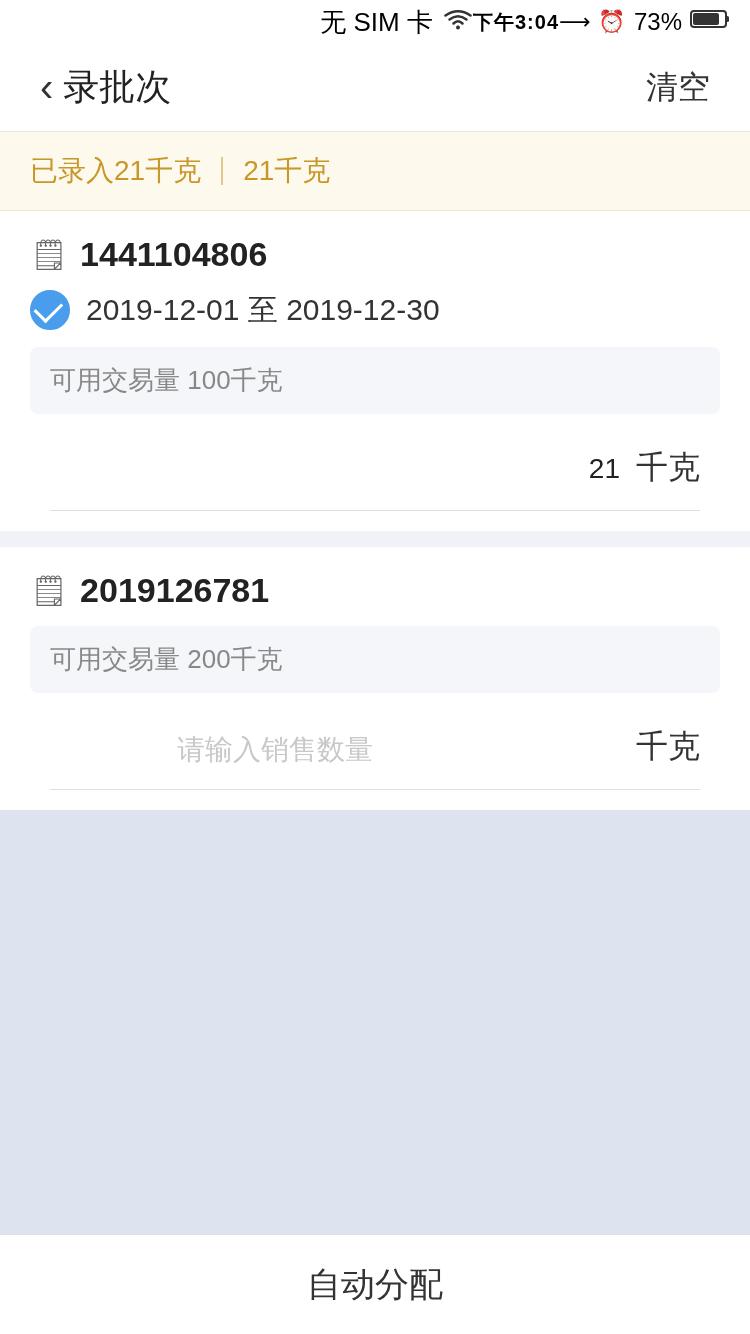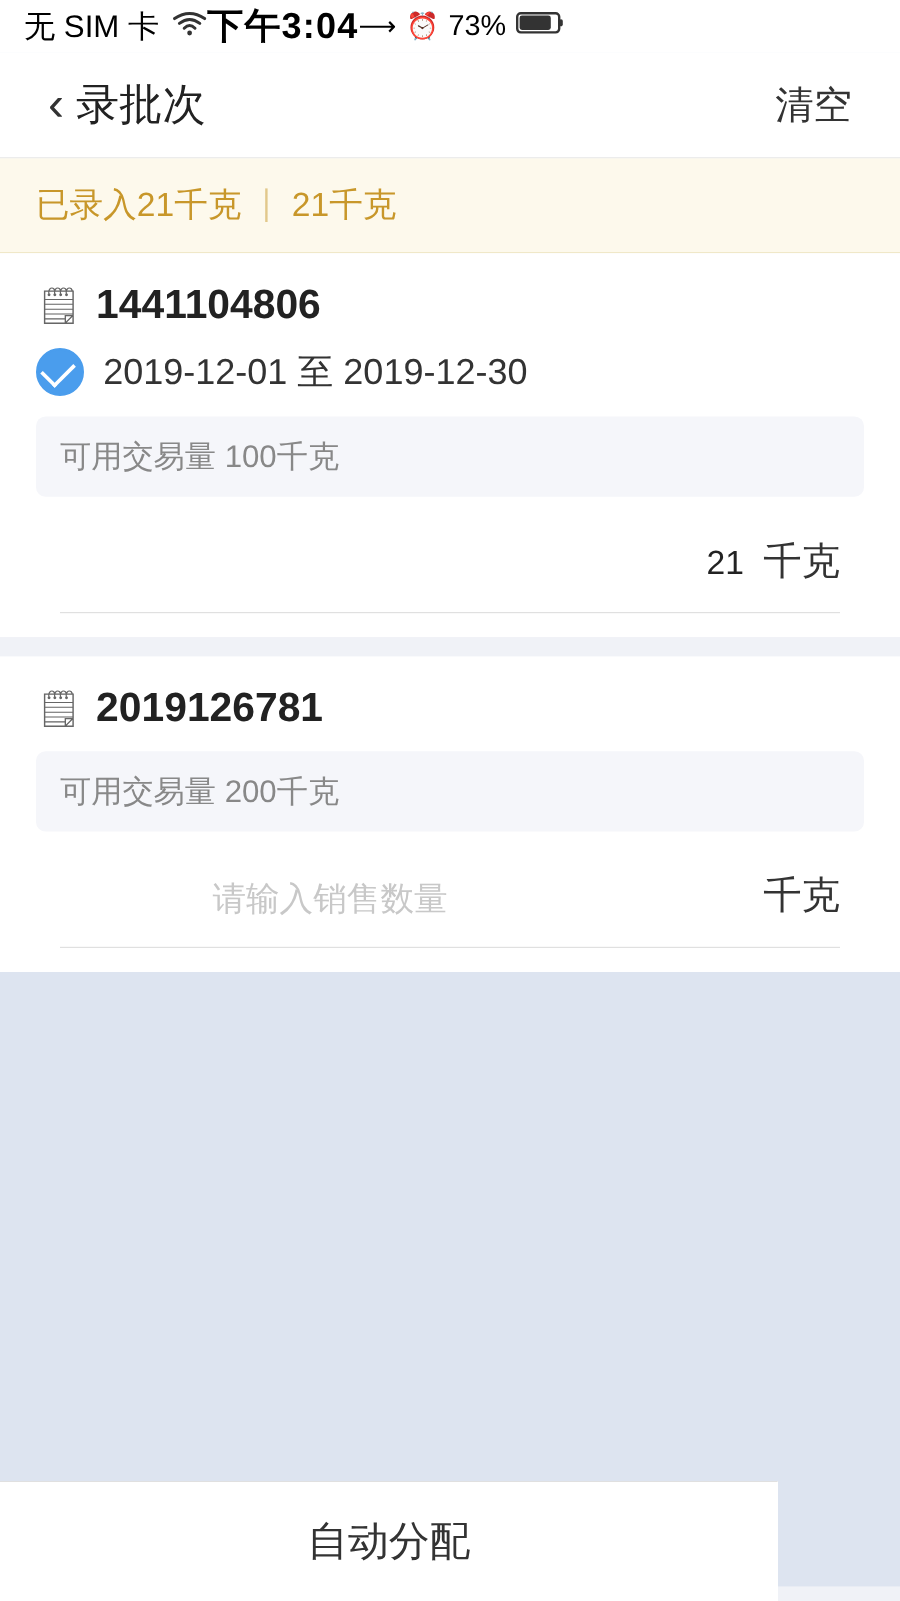--- a/index.html
+++ b/index.html
@@ -12,33 +12,33 @@
       overflow-x: hidden;
     }
 
     
     .status-bar {
       width: 750px;
       height: 44px;
       background: #fff;
       display: flex;
       align-items: center;
-      justify-content: flex-start;
+      justify-content: flex-end;
       padding: 0 20px;
       font-size: 28px;
     }
     .status-left {
       display: flex;
       align-items: center;
       gap: 10px;
       font-size: 26px;
       font-weight: 500;
     }
     .status-center {
-      font-size: 30px;
+      font-size: 20px;
       font-weight: 600;
       letter-spacing: 1px;
     }
     .status-right {
       display: flex;
       align-items: center;
       gap: 8px;
       font-size: 24px;
     }
 
@@ -215,21 +215,21 @@
       background: #dde4f0;
       flex: 1;
       min-height: 400px;
     }
 
     
     .bottom-bar {
       position: fixed;
       bottom: 0;
       left: 0;
-      width: 648px;
+      width: 750px;
       height: 100px;
       display: flex;
       background: #fdba74;
       border-top: 1px solid #e0e0e0;
     }
     .bottom-btn-left {
       flex: 1;
       display: flex;
       align-items: center;
       justify-content: center;

